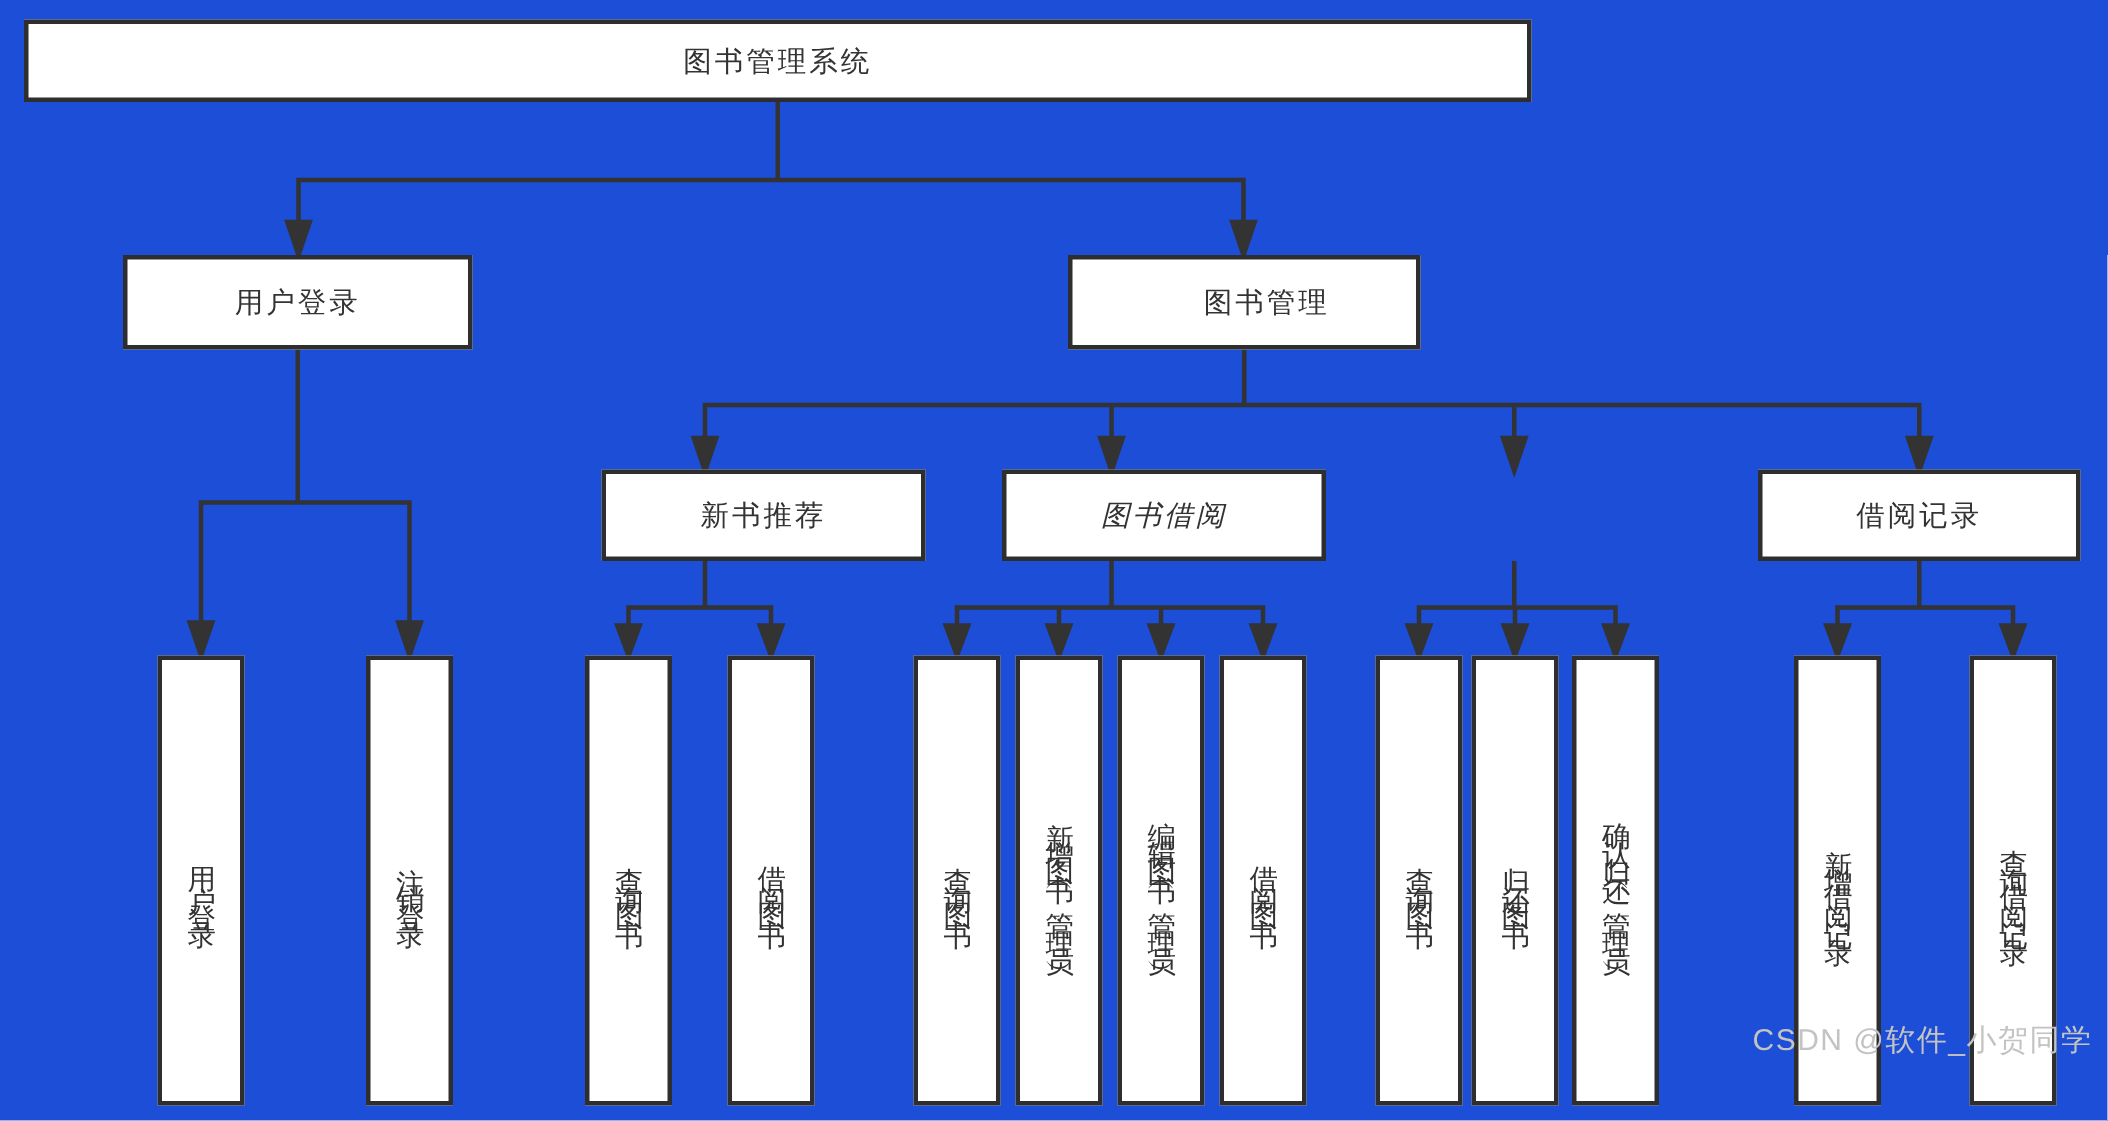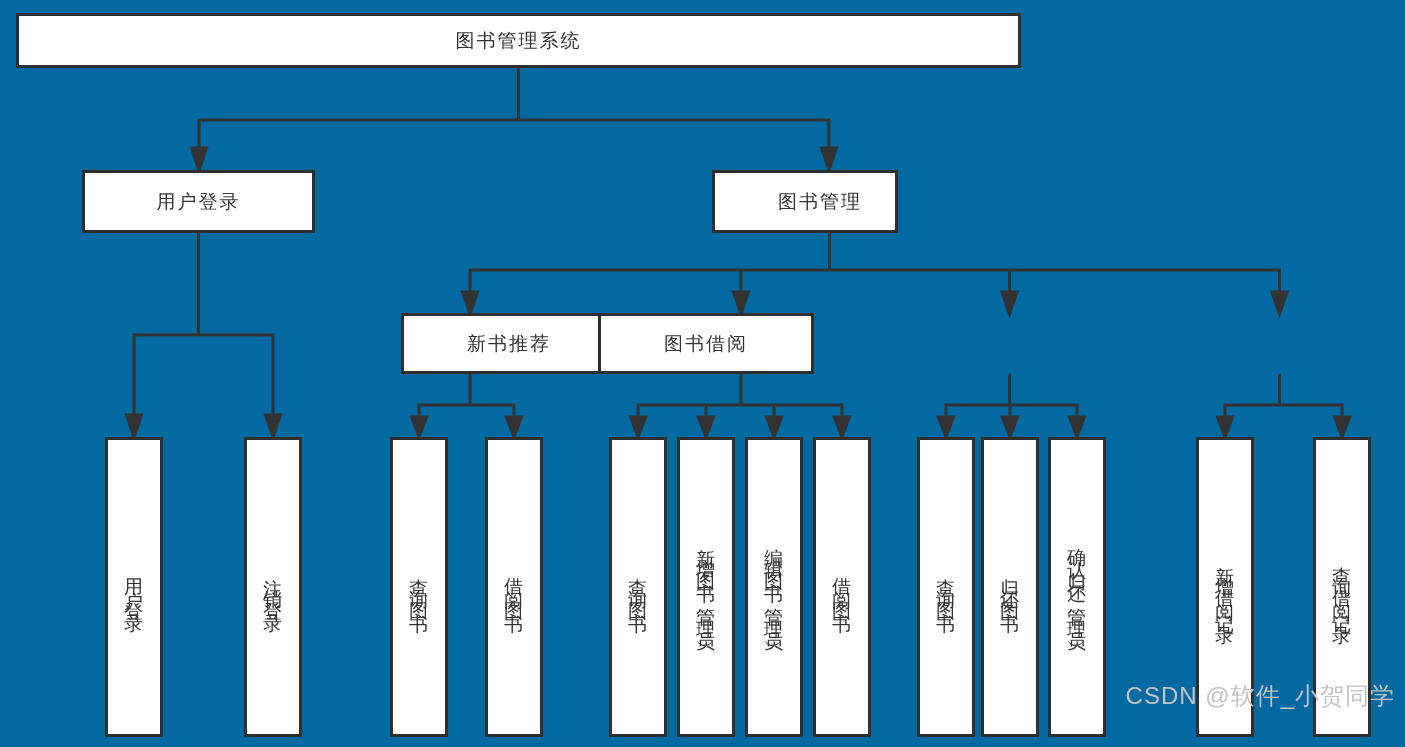--- a/index.html
+++ b/index.html
@@ -1,20 +1,20 @@
 <!DOCTYPE html>
 <html><head>
 <meta charset="utf-8">
 <style>
   html, body { margin: 0; padding: 0; background: #ffffff; }
   .canvas {
     position: relative;
     width: 1405px;
     height: 747px;
-    background: #0369a1;
+    background: #1d4ed8;
     font-family: "Liberation Sans", sans-serif;
     overflow: hidden;
   }
   .connectors {
     position: absolute;
     left: 0; top: 0;
     width: 1405px;
     height: 747px;
     pointer-events: none;
   }
@@ -35,21 +35,21 @@
     writing-mode: vertical-rl;
     text-orientation: mixed;
     letter-spacing: 12px;
     line-height: 1;
     white-space: nowrap;
   }
   .watermark {
     position: absolute;
     top: 680px;
     right: 10px;
-    font-size: 24px;
+    font-size: 20px;
     letter-spacing: 1px;
     color: #c3c3c3;
     z-index: 5;
     white-space: nowrap;
   }
 </style>
 </head>
 <body>
 
 <div class="canvas">
@@ -95,24 +95,25 @@
         <path fill="none" d="M1279.5 374 V405 M1223.5 405 H1343.5 M1225 403.5 V419 M1342 403.5 V419"></path>
         <polygon points="1217.5,417 1232.5,417 1225,437"></polygon>
         <polygon points="1334.5,417 1349.5,417 1342,437"></polygon>
       </g>
     </g>
   </svg>
 
   <div class="box" style="left:16px; top:13px; width:1005px; height:55px;">图书管理系统</div>
 
   <div class="box" style="left:82px; top:170px; width:233px; height:63px;">用户登录</div>
-  <div class="box" style="left:712px; top:170px; width:186px; height:63px;padding-left:30px;">图书管理</div>
+  <div class="box" style="left:712px; top:170px; width:235px; height:63px;padding-left:30px;">图书管理</div>
 
   <div class="box" style="left:362px; top:313px; width:216px; height:61px;margin-left:39px;">新书推荐</div>
-  <div class="box" style="left:598px; top:313px; width:216px; height:61px;">图书借阅</div>
+  <div class="box" style="left:668px; top:313px; width:216px; height:61px;font-style:italic;">图书借阅</div>
+  <div class="box" style="left:1172px; top:313px; width:215px; height:61px;">借阅记录</div>
 
   <div class="box" style="left:105px; top:437px; width:58px; height:300px;">
     <span class="vtext">用户登录</span>
   </div>
   <div class="box" style="left:244px; top:437px; width:58px; height:300px;">
     <span class="vtext">注销登录</span>
   </div>
 
   <div class="box" style="left:390px; top:437px; width:58px; height:300px;">
     <span class="vtext">查询图书</span>

